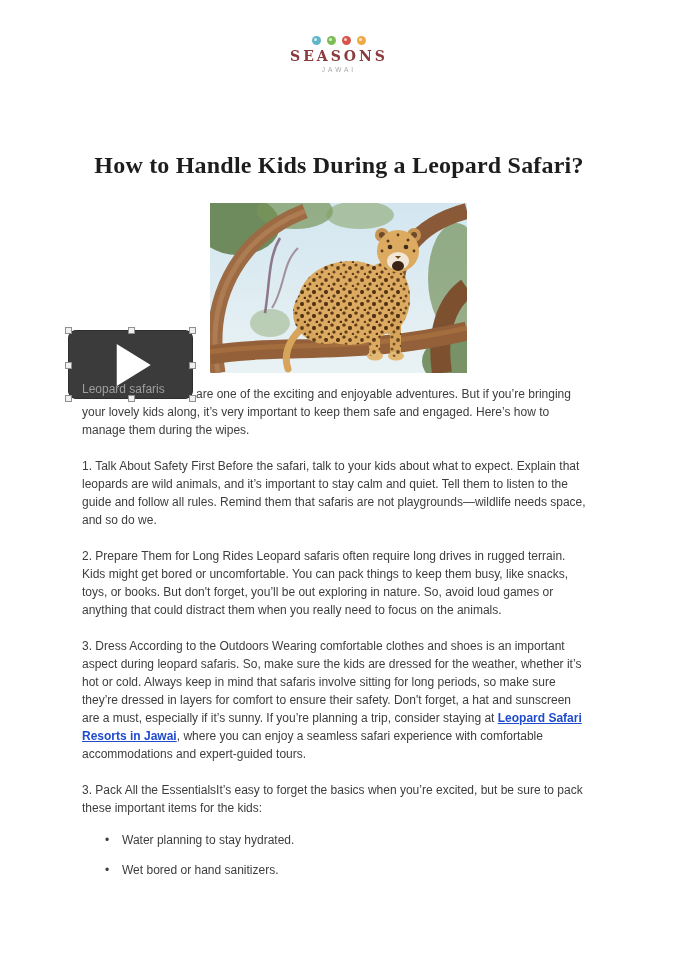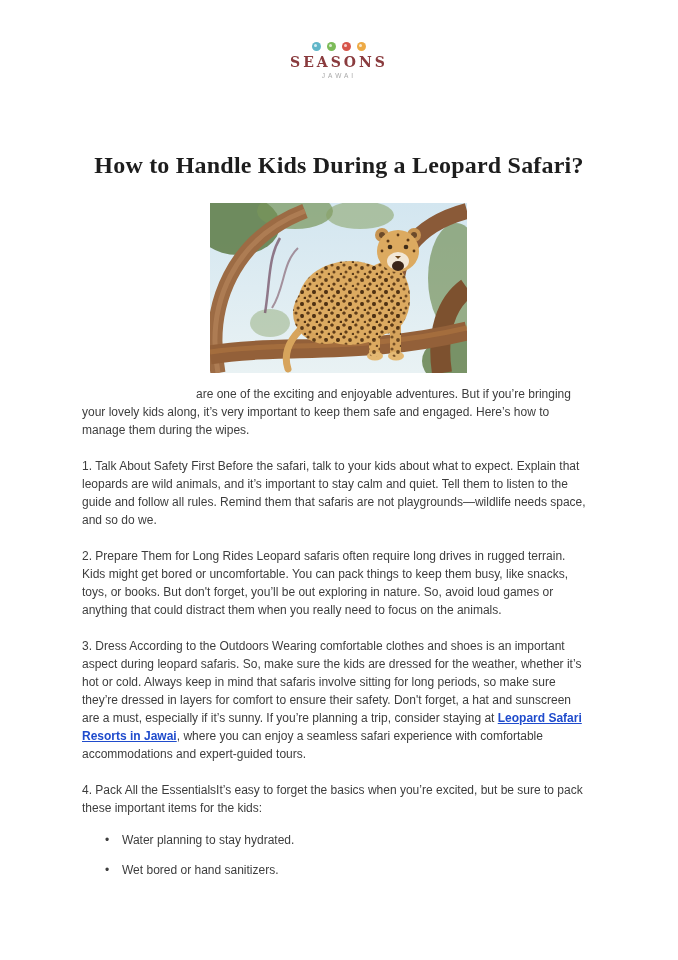--- a/index.html
+++ b/index.html
@@ -1,21 +1,21 @@
 <!DOCTYPE html>
 <html><head>
 <meta charset="utf-8">
 <style>
   html,body{margin:0;padding:0;background:#ffffff;}
   .page{
     position:relative;width:678px;height:960px;background:#ffffff;overflow:hidden;
     font-family:"Liberation Sans",sans-serif;color:#3d3d3d;
   }
   
-  .logo{position:absolute;top:42px;left:0;width:100%;display:flex;flex-direction:column;align-items:center;}
+  .logo{position:absolute;top:36px;left:0;width:100%;display:flex;flex-direction:column;align-items:center;}
   .logo-dots{display:flex;gap:6px;margin-bottom:3px;}
   .logo-dots span{width:9px;height:9px;border-radius:50%;display:inline-block;position:relative;}
   .logo-dots span::after{content:"";position:absolute;left:2px;top:2px;width:3px;height:3px;border-radius:50%;background:rgba(255,255,255,.75);}
   .d1{background:#5fb6c9;} .d2{background:#7cbb58;} .d3{background:#d7544a;} .d4{background:#edaa45;}
   .logo-brand{font-family:"DejaVu Serif",serif;font-weight:bold;font-size:14px;letter-spacing:3px;color:#8a3b3e;}
   .logo-loc{font-size:6.5px;letter-spacing:3px;color:#a9a9a9;margin-top:2px;}
   
   .title{
     position:absolute;top:152px;left:0;width:100%;text-align:center;margin:0;
     font-family:"Liberation Serif",serif;font-weight:bold;font-size:24px;color:#1d1d1d;letter-spacing:.2px;
@@ -129,26 +129,38 @@
         <circle cx="204" cy="48" r="1.4" fill="#5d3a17"></circle>
         <ellipse cx="188" cy="58" rx="11" ry="9" fill="#f2e7d6"></ellipse>
         <ellipse cx="188" cy="63" rx="6" ry="5" fill="#3a2418"></ellipse>
         <path d="M185,53 L191,53 L188,56 Z" fill="#6b4419"></path>
         <circle cx="180" cy="44" r="2.3" fill="#3f2c18"></circle>
         <circle cx="196" cy="44" r="2.3" fill="#3f2c18"></circle>
       </g>
     </svg>
   </div>
 
+  <div class="play-btn">
+    <span class="play-tri"></span>
+    <span class="ghost-lead">Leopard safaris</span>
+    <span class="handle h-tl"></span>
+    <span class="handle h-tm"></span>
+    <span class="handle h-tr"></span>
+    <span class="handle h-ml"></span>
+    <span class="handle h-mr"></span>
+    <span class="handle h-bl"></span>
+    <span class="handle h-bm"></span>
+    <span class="handle h-br"></span>
+  </div>
 
   <div class="text-col">
     <p class="intro">are one of the exciting and enjoyable adventures. But if you’re bringing your lovely kids along, it’s very important to keep them safe and engaged. Here’s how to manage them during the wipes.</p>
     <p>1. Talk About Safety First Before the safari, talk to your kids about what to expect. Explain that leopards are wild animals, and it’s important to stay calm and quiet. Tell them to listen to the guide and follow all rules. Remind them that safaris are not playgrounds—wildlife needs space, and so do we.</p>
     <p>2. Prepare Them for Long Rides Leopard safaris often require long drives in rugged terrain. Kids might get bored or uncomfortable. You can pack things to keep them busy, like snacks, toys, or books. But don't forget, you’ll be out exploring in nature. So, avoid loud games or anything that could distract them when you really need to focus on the animals.</p>
     <p><span>3. Dress According to the Outdoors Wearing comfortable clothes and shoes is an important aspect during leopard safaris. So, make sure the kids are dressed for the weather, whether it’s hot or cold. Always keep in mind that safaris involve sitting for long periods, so make sure they’re dressed in layers for comfort to ensure their safety. Don't forget, a hat and sunscreen are a must, especially if it’s sunny. If you’re planning a trip, consider staying at </span><a class="doc-link">Leopard Safari Resorts in Jawai</a><span>, where you can enjoy a seamless safari experience with comfortable accommodations and expert-guided tours.</span></p>
-    <p class="sec4">4. Pack All the EssentialsIt’s easy to forget the basics when you’re excited, but be sure to pack these important items for the kids:</p>
+    <p class="sec4">3. Pack All the EssentialsIt’s easy to forget the basics when you’re excited, but be sure to pack these important items for the kids:</p>
     <ul class="essentials">
       <li><span class="bullet">•</span><span>Water planning to stay hydrated.</span></li>
       <li><span class="bullet">•</span><span>Wet bored or hand sanitizers.</span></li>
     </ul>
   </div>
 
 </div>
 
 </body></html>

